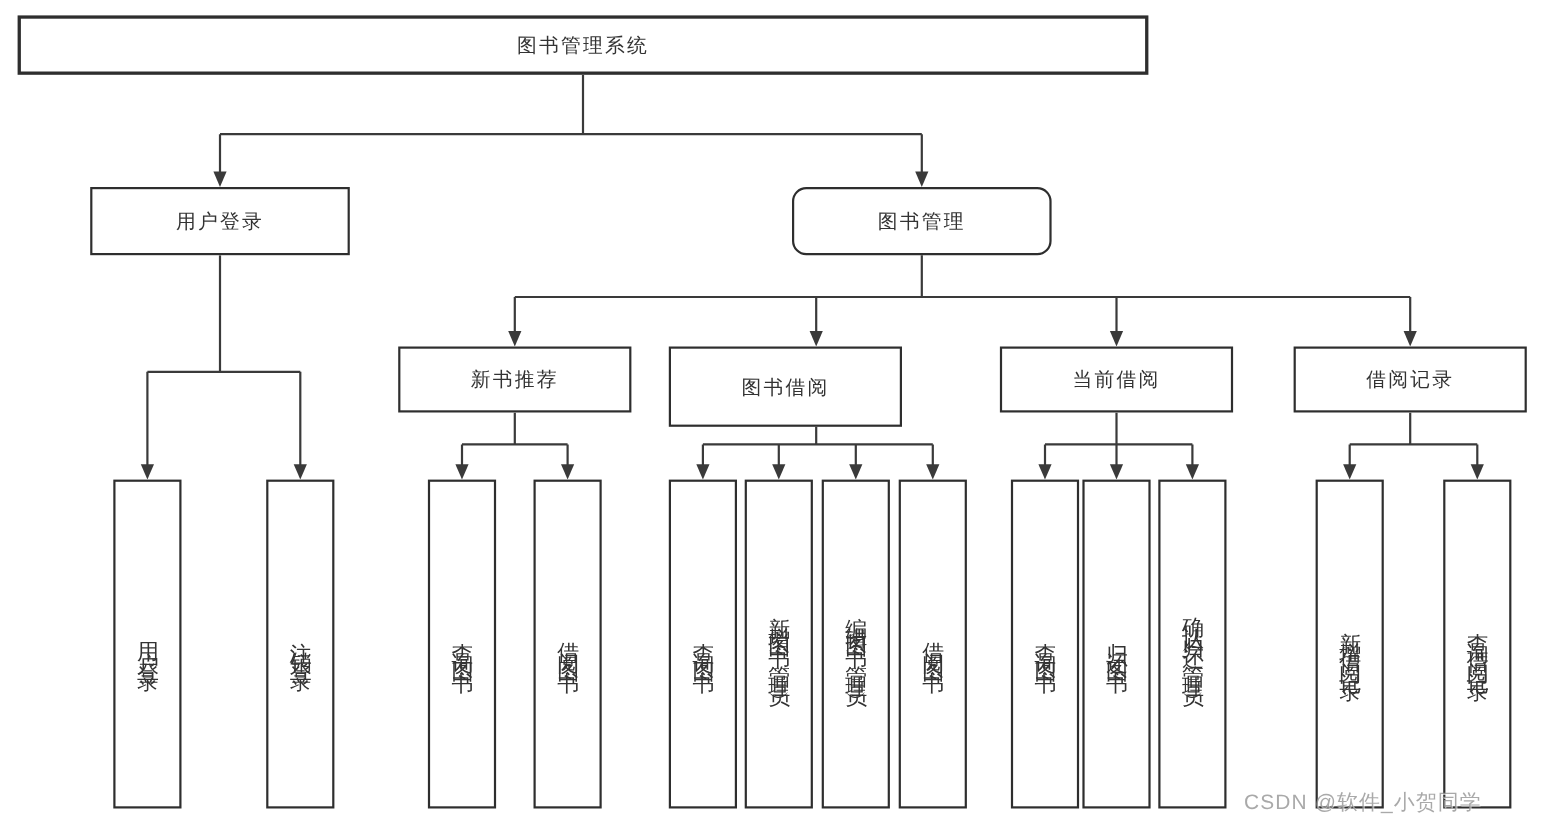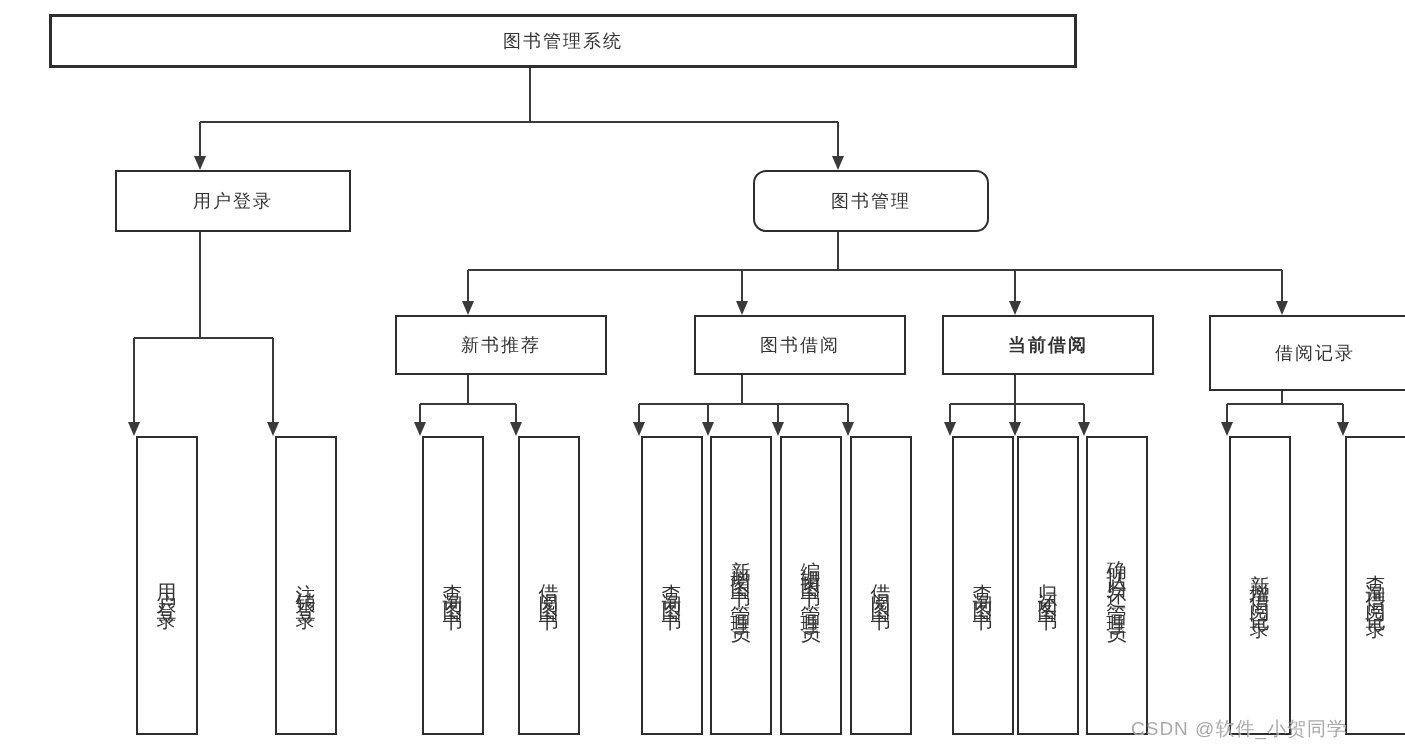--- a/index.html
+++ b/index.html
@@ -7,21 +7,20 @@
     width:1405px;height:747px;position:relative;overflow:hidden;
     background:#ffffff;
     font-family:"Liberation Sans","DejaVu Sans",sans-serif;
   }
   .connector-layer{position:absolute;left:0;top:0;}
   .node{
     position:absolute;box-sizing:border-box;
     background:#ffffff;border:2px solid #2e2e2e;
     display:flex;align-items:center;justify-content:center;
     color:#333333;
-    margin-left:33px;
   }
   .hnode{font-size:18px;letter-spacing:2px;white-space:nowrap;}
   .root{border-width:3px;}
   .leaf{border-width:2px;}
   .leaf .vtext{
     writing-mode:vertical-rl;
     font-size:20px;letter-spacing:9px;line-height:1;
     color:#333333;white-space:nowrap;
   }
   .watermark{
@@ -81,27 +80,27 @@
 <div class="node hnode" style="left:82px;top:170px;width:236px;height:62px;">
   <span>用户登录</span>
 </div>
 <div class="node hnode" style="left:720px;top:170px;width:236px;height:62px;border-radius:13px;">
   <span>图书管理</span>
 </div>
 
 <div class="node hnode" style="left:362px;top:315px;width:212px;height:60px;text-align:right;">
   <span>新书推荐</span>
 </div>
-<div class="node hnode" style="left:661px;top:315px;width:212px;height:60px;">
+<div class="node hnode" style="left:608px;top:315px;width:212px;height:73px;">
   <span>图书借阅</span>
 </div>
-<div class="node hnode" style="left:909px;top:315px;width:212px;height:60px;font-weight:bold;">
+<div class="node hnode" style="left:909px;top:315px;width:212px;height:60px;">
   <span>当前借阅</span>
 </div>
-<div class="node hnode" style="left:1176px;top:315px;width:212px;height:76px;">
+<div class="node hnode" style="left:1176px;top:315px;width:212px;height:60px;">
   <span>借阅记录</span>
 </div>
 
 <div class="node leaf" style="left:103px;top:436px;width:62px;height:299px;">
   <span class="vtext">用户登录</span>
 </div>
 <div class="node leaf" style="left:242px;top:436px;width:62px;height:299px;">
   <span class="vtext">注销登录</span>
 </div>
 

